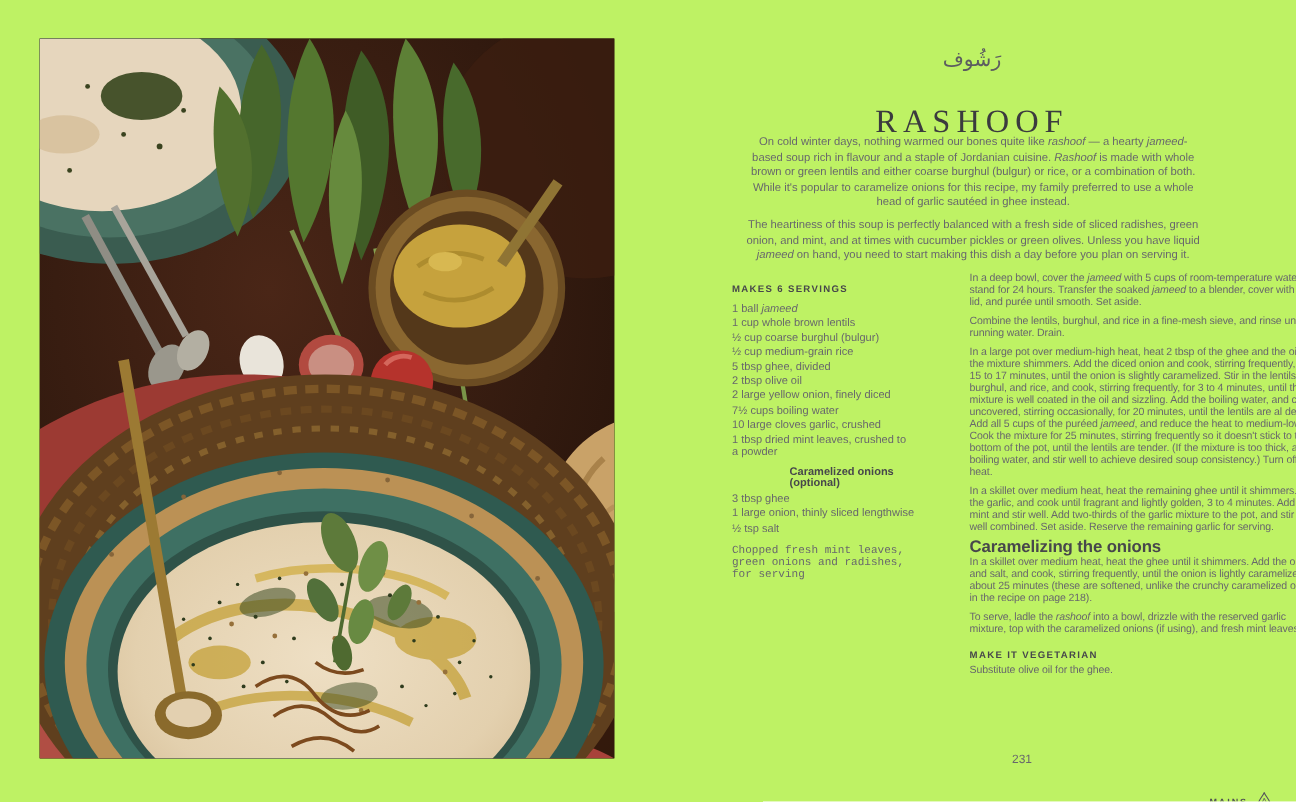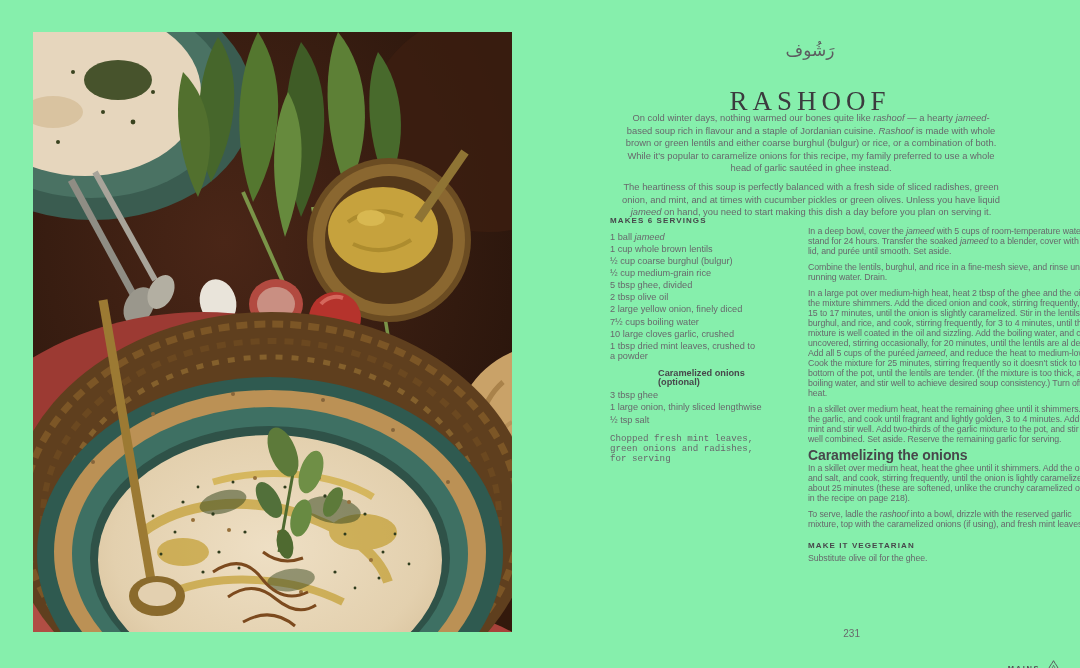--- a/index.html
+++ b/index.html
@@ -1,30 +1,30 @@
 <!DOCTYPE html>
 <html><head>
 <meta charset="utf-8">
 <style>
   html,body{margin:0;padding:0;background:#ffffff;}
-  .spread{position:relative;width:1080px;height:668px;background:#86efac;overflow:hidden;
+  .spread{position:relative;width:1080px;height:668px;background:#bef264;overflow:hidden;
           font-family:"Liberation Sans",sans-serif;color:#66666a;}
   
   .photo{position:absolute;left:33px;top:32px;width:479px;height:600px;overflow:hidden;background:#2a160e;}
   .photo svg{display:block;width:100%;height:100%;}
   
   .arabic{position:absolute;left:630px;top:40px;width:360px;text-align:center;
           font-family:"DejaVu Sans",sans-serif;font-size:17px;color:#5c5c60;}
   .title{position:absolute;left:560px;top:68px;width:500px;text-align:center;
          font-family:"Liberation Serif",serif;font-size:27px;letter-spacing:5px;
          color:#3b3b3e;font-weight:500;}
   .intro{position:absolute;left:622px;top:112px;width:378px;text-align:center;
          font-size:9.4px;line-height:12.6px;color:#68686c;}
   .intro p{margin:0 0 6px 0;}
-  .col-ing{position:absolute;left:610px;top:216px;width:152px;font-size:9.2px;line-height:9.9px;color:#68686c;}
+  .col-ing{position:absolute;left:610px;top:236px;width:152px;font-size:9.2px;line-height:9.9px;color:#68686c;}
   .col-method{position:absolute;left:808px;top:226px;width:293px;font-size:8.8px;line-height:10px;
               letter-spacing:-0.1px;color:#68686c;}
   .smallcaps-h{font-size:8px;font-weight:bold;letter-spacing:1.1px;color:#47474b;margin:0 0 7px 0;}
   .ing-item{margin:0 0 2.2px 0;}
   .sub-h{font-size:9.2px;font-weight:bold;color:#47474b;margin:7px 0 3px 0;padding-left:48px;}
   .serving-note{margin-top:9px;font-family:Liberation Mono, monospace;}
   .col-method p{margin:0 0 6px 0;}
   .method-sub{font-size:14px;font-weight:bold;color:#47474b;margin:2px 0 3px 0;}
   .veg{margin-top:12px;}
   .veg .smallcaps-h{margin:0 0 2px 0;}

